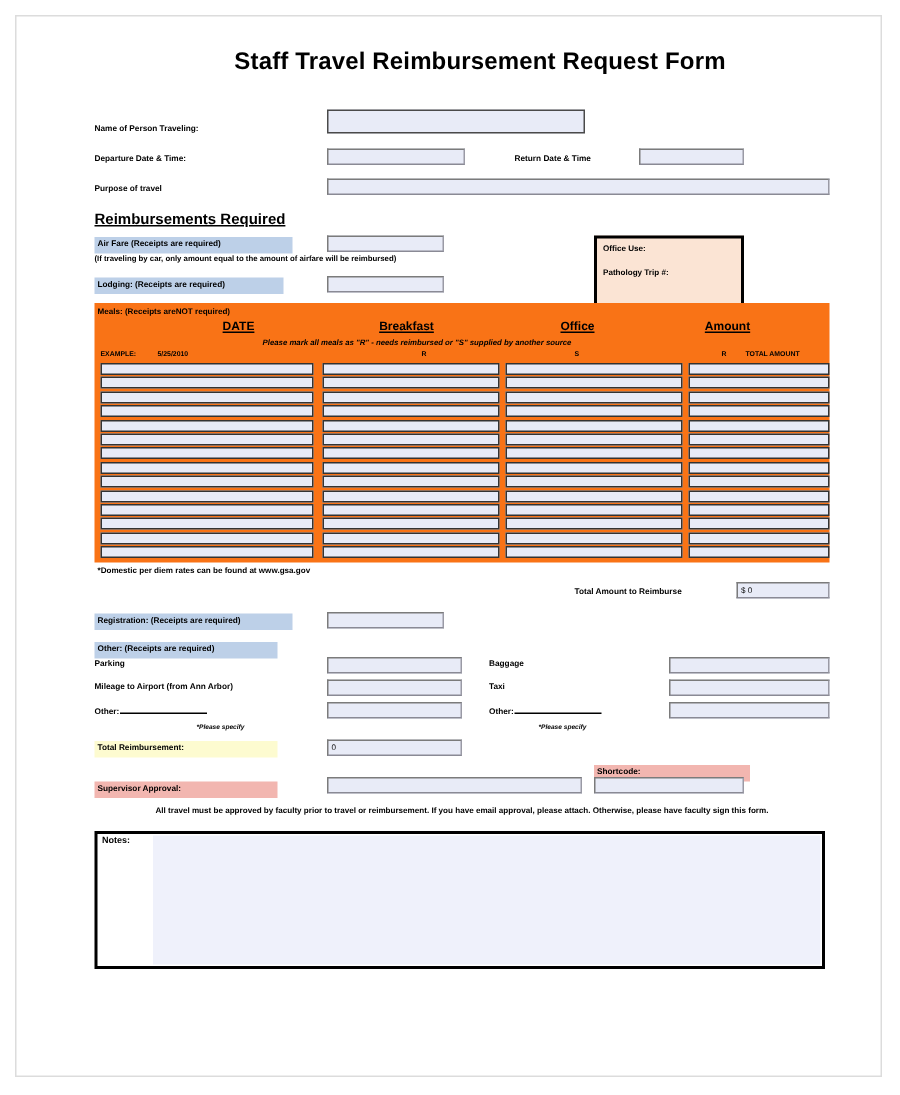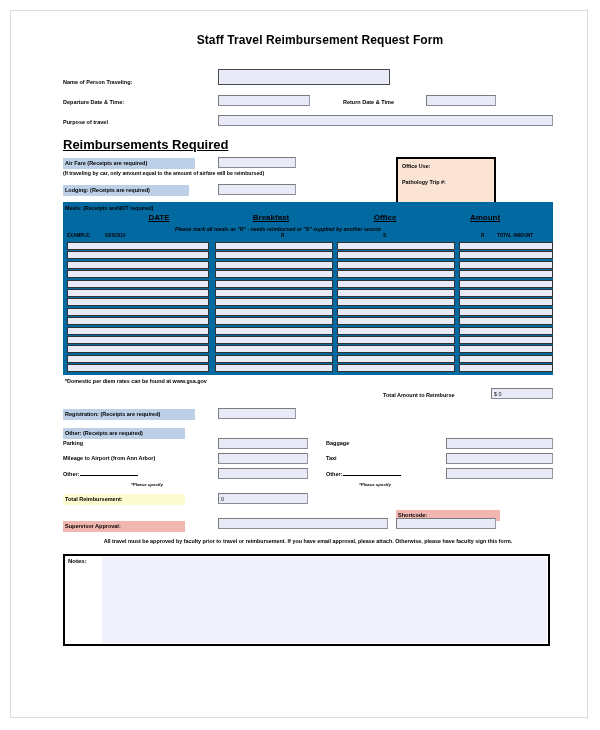--- a/index.html
+++ b/index.html
@@ -17,21 +17,21 @@
     box-sizing:border-box;
     overflow:hidden;
   }
   .sheet{
     position:absolute;left:52px;top:22px;
     width:490px;
   }
 
   
   .title{
-    font-size:12px;font-weight:bold;
+    font-size:16px;font-weight:bold;
     text-align:center;
     letter-spacing:.1px;
     margin:0 0 22px 0;
     padding-left:24px;
   }
 
   
   .fld{
     background:#e8ebf7;
     border:1px solid #7b7b7b;
@@ -65,21 +65,21 @@
   .r-dep .f1{position:absolute;left:155px;top:0;width:92px;}
   .r-dep .l2{position:absolute;left:280px;top:3px;}
   .r-dep .f2{position:absolute;left:363px;top:0;width:70px;}
 
   .r-pur{height:22px;}
   .r-pur .lbl{position:absolute;left:0;top:3px;}
   .r-pur .fld{position:absolute;left:155px;top:0;width:335px;}
 
   
   .sec-head{
-    font-size:13px;font-weight:bold;
+    font-size:10px;font-weight:bold;
     text-decoration:underline;
     margin:0 0 6px 0;
   }
 
   
   .office{
     position:absolute;left:333px;top:124px;
     width:100px;height:55px;
     background:#fbe4d4;
     border:2px solid #000;
@@ -95,21 +95,21 @@
   .r-air .fld{position:absolute;left:155px;top:-1px;width:78px;}
   .note-sm{font-size:5.2px;font-weight:bold;line-height:8px;margin:1px 0 0 0;}
 
   .r-lodge{height:18px;margin-top:7px;}
   .r-lodge .lbl{position:absolute;left:0;top:1px;width:122px;}
   .r-lodge .fld{position:absolute;left:155px;top:0;width:78px;}
 
   
   .meals{
     position:relative;
-    background:#0369a1;
+    background:#f97316;
     padding:2px 2px 2px 2px;
     box-sizing:border-box;
     width:490px;
   }
   .meals-cap{font-size:5.4px;font-weight:bold;line-height:8px;}
   .mhead{position:relative;height:14px;}
   .mhead span{
     position:absolute;top:1px;
     font-size:8px;font-weight:bold;
     text-decoration:underline;

